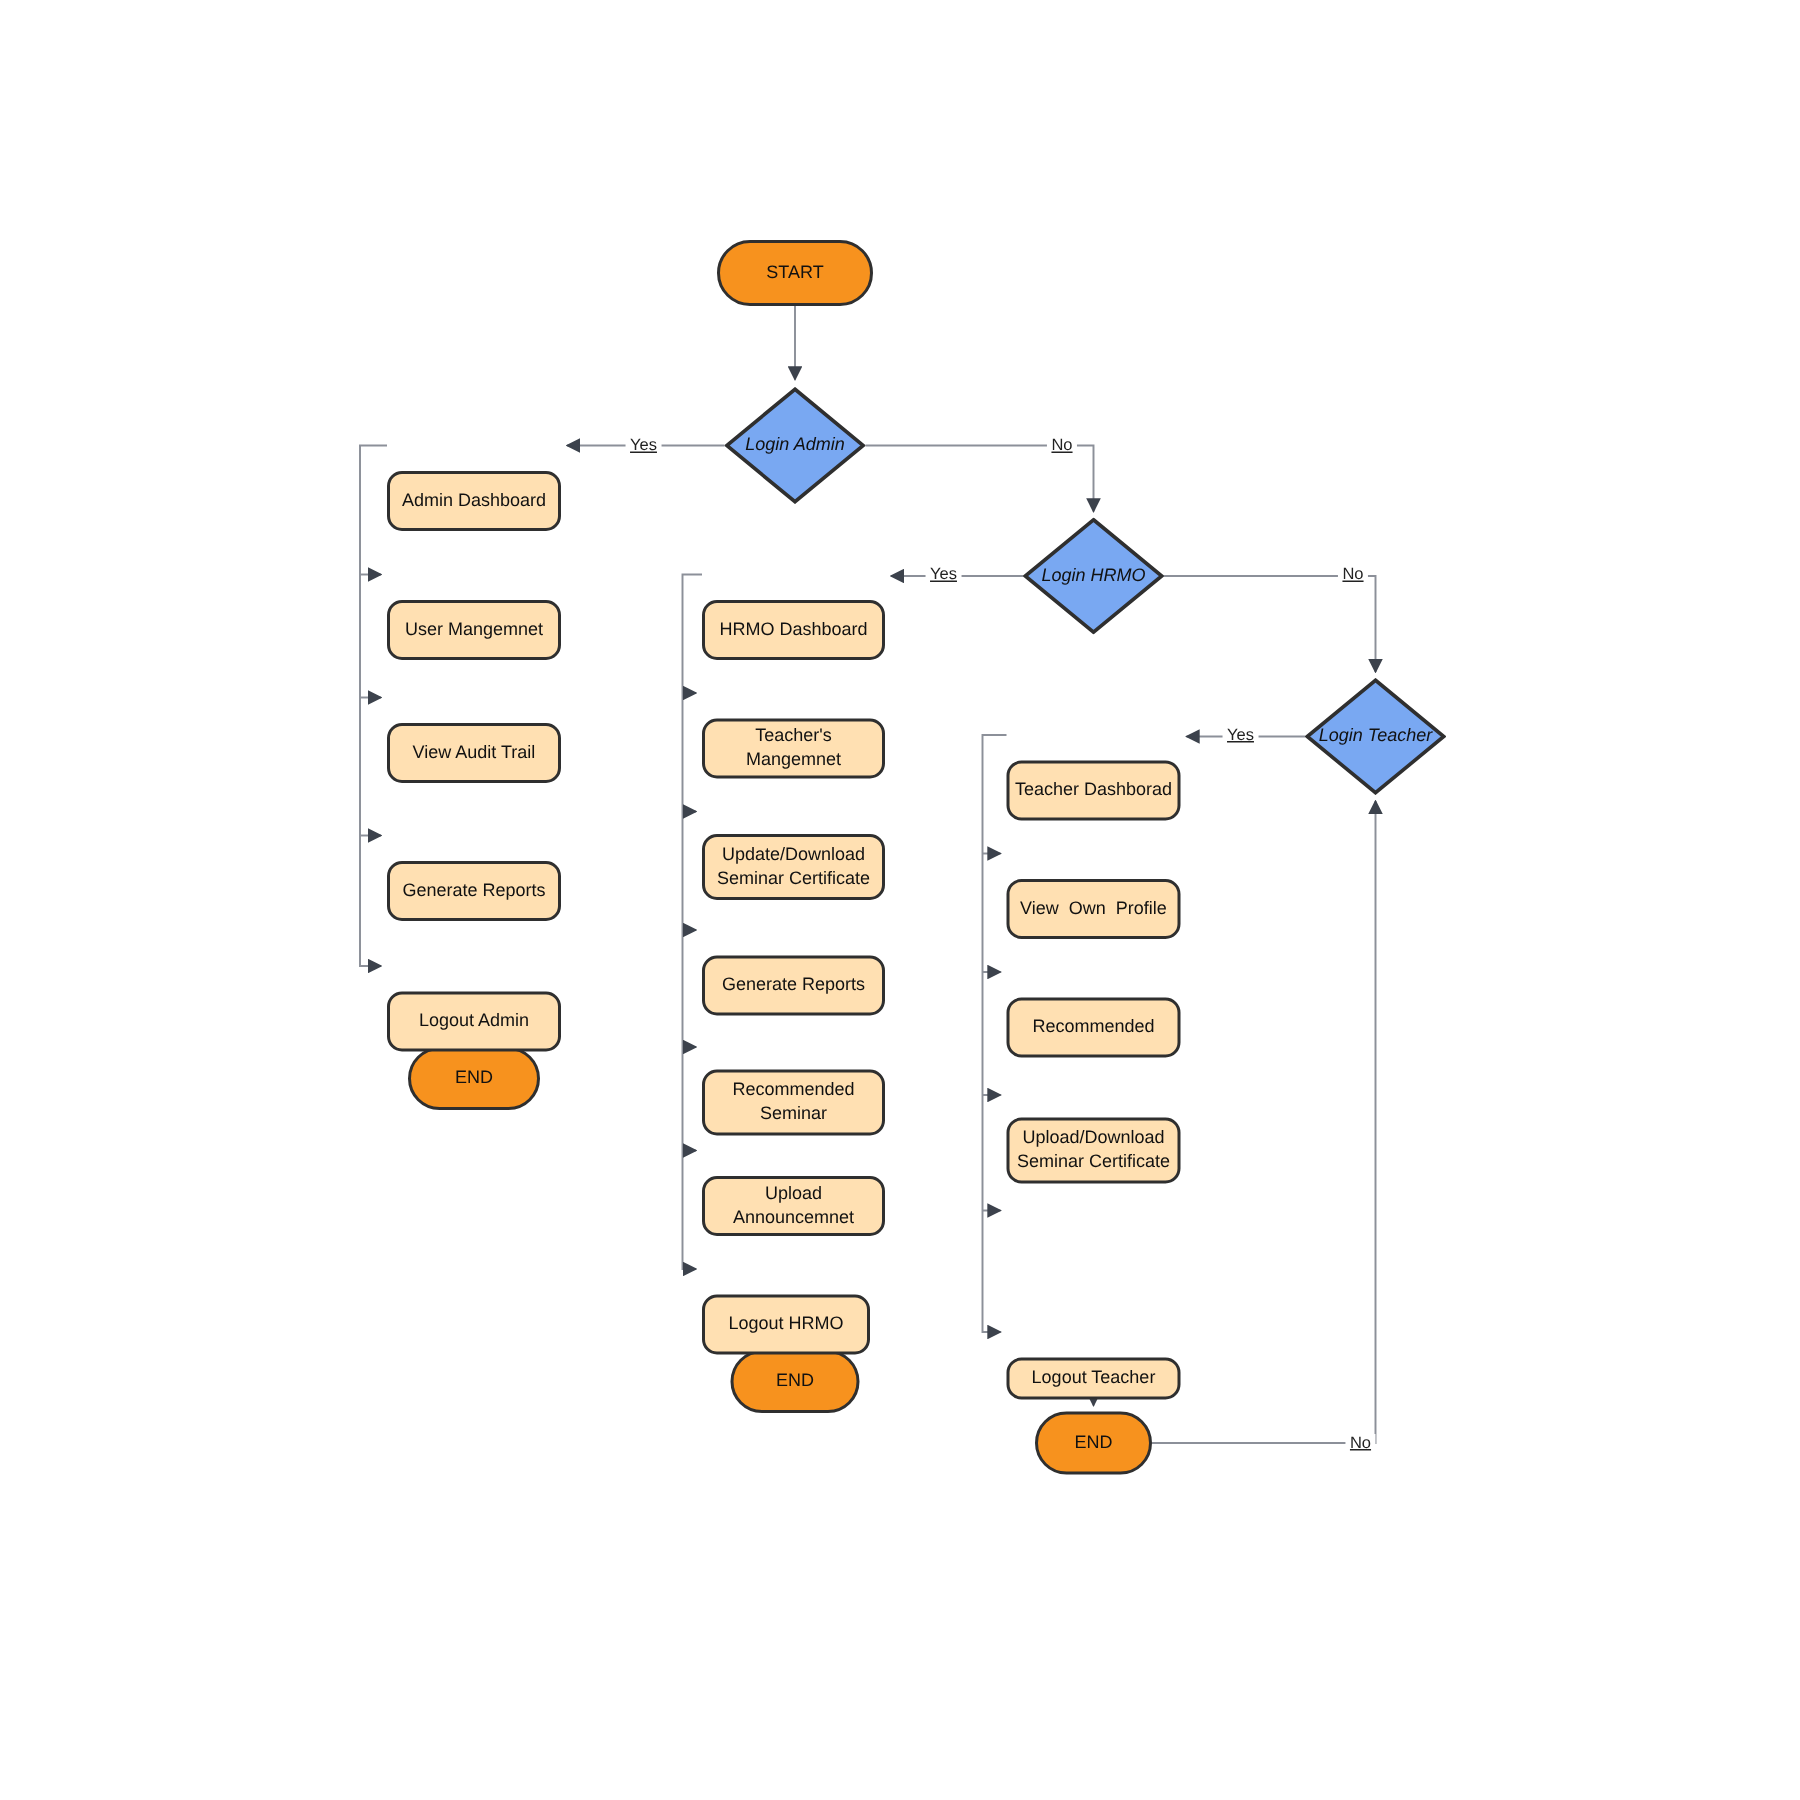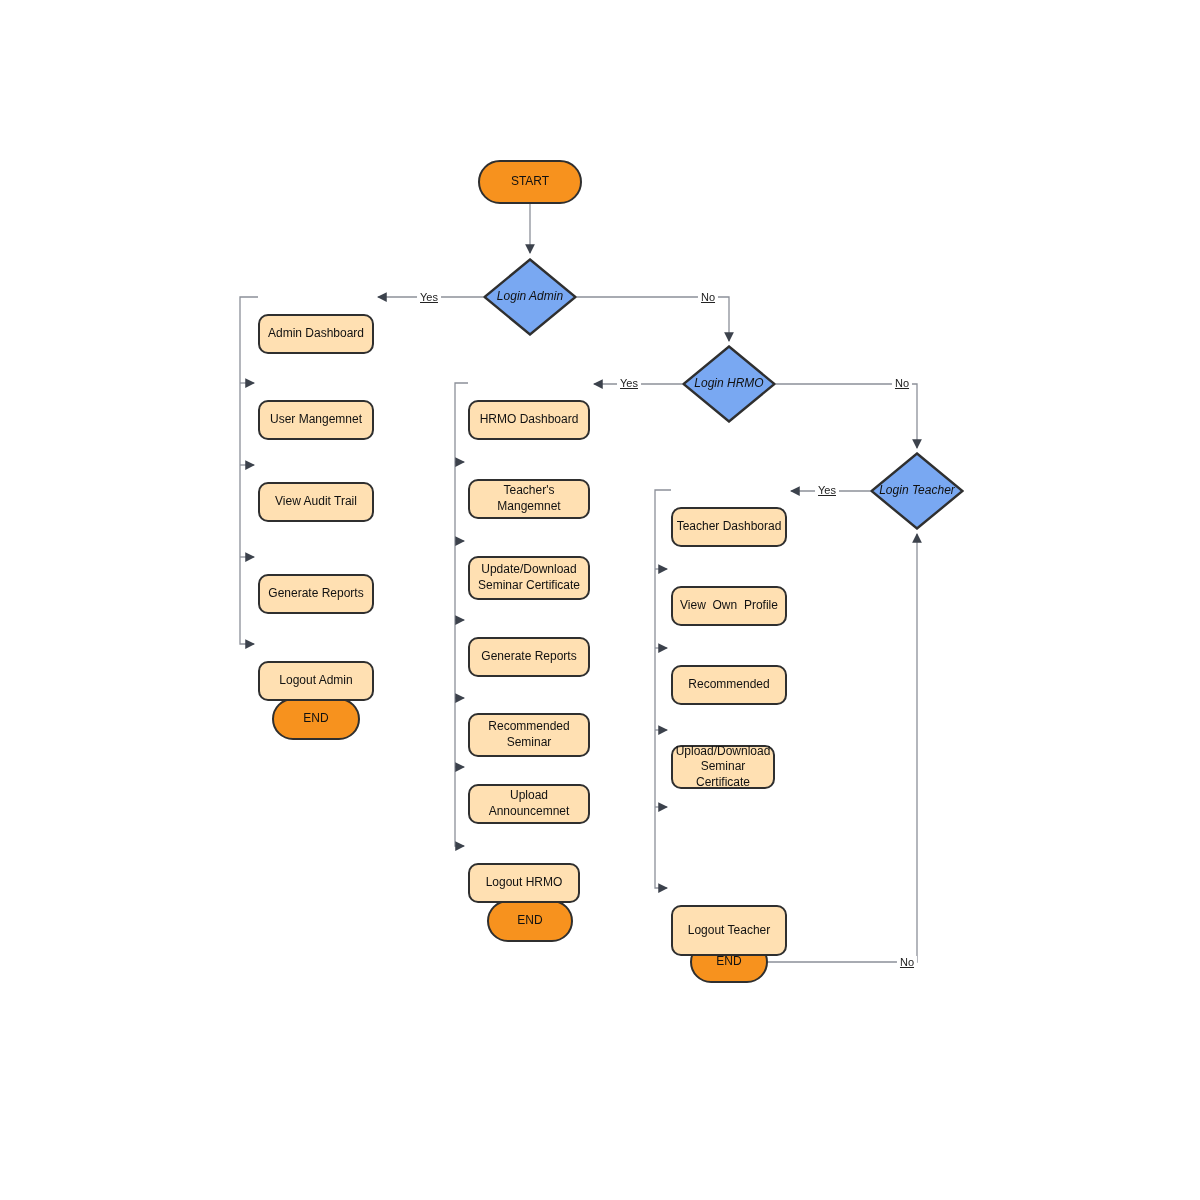--- a/index.html
+++ b/index.html
@@ -159,25 +159,25 @@
 
   <div class="node process" style="left:671px;top:470px;width:116px;height:40px">
     <span class="label">Teacher Dashborad</span>
   </div>
   <div class="node process" style="left:671px;top:549px;width:116px;height:40px">
     <span class="label">View  Own  Profile</span>
   </div>
   <div class="node process" style="left:671px;top:628px;width:116px;height:40px">
     <span class="label">Recommended</span>
   </div>
-  <div class="node process" style="left:671px;top:708px;width:104px;height:44px">
+  <div class="node process" style="left:671px;top:708px;width:116px;height:44px">
     <span class="label">Upload/Download
 Seminar Certificate</span>
   </div>
-  <div class="node process" style="left:671px;top:868px;width:116px;height:51px">
+  <div class="node process" style="left:671px;top:868px;width:116px;height:28px">
     <span class="label">Logout Teacher</span>
   </div>
 
   <span class="edge-label" style="left:429px;top:297px">Yes</span>
   <span class="edge-label" style="left:708px;top:297px">No</span>
   <span class="edge-label" style="left:629px;top:383px">Yes</span>
   <span class="edge-label" style="left:902px;top:383px">No</span>
   <span class="edge-label" style="left:827px;top:490px">Yes</span>
   <span class="edge-label" style="left:907px;top:962px">No</span>
 

